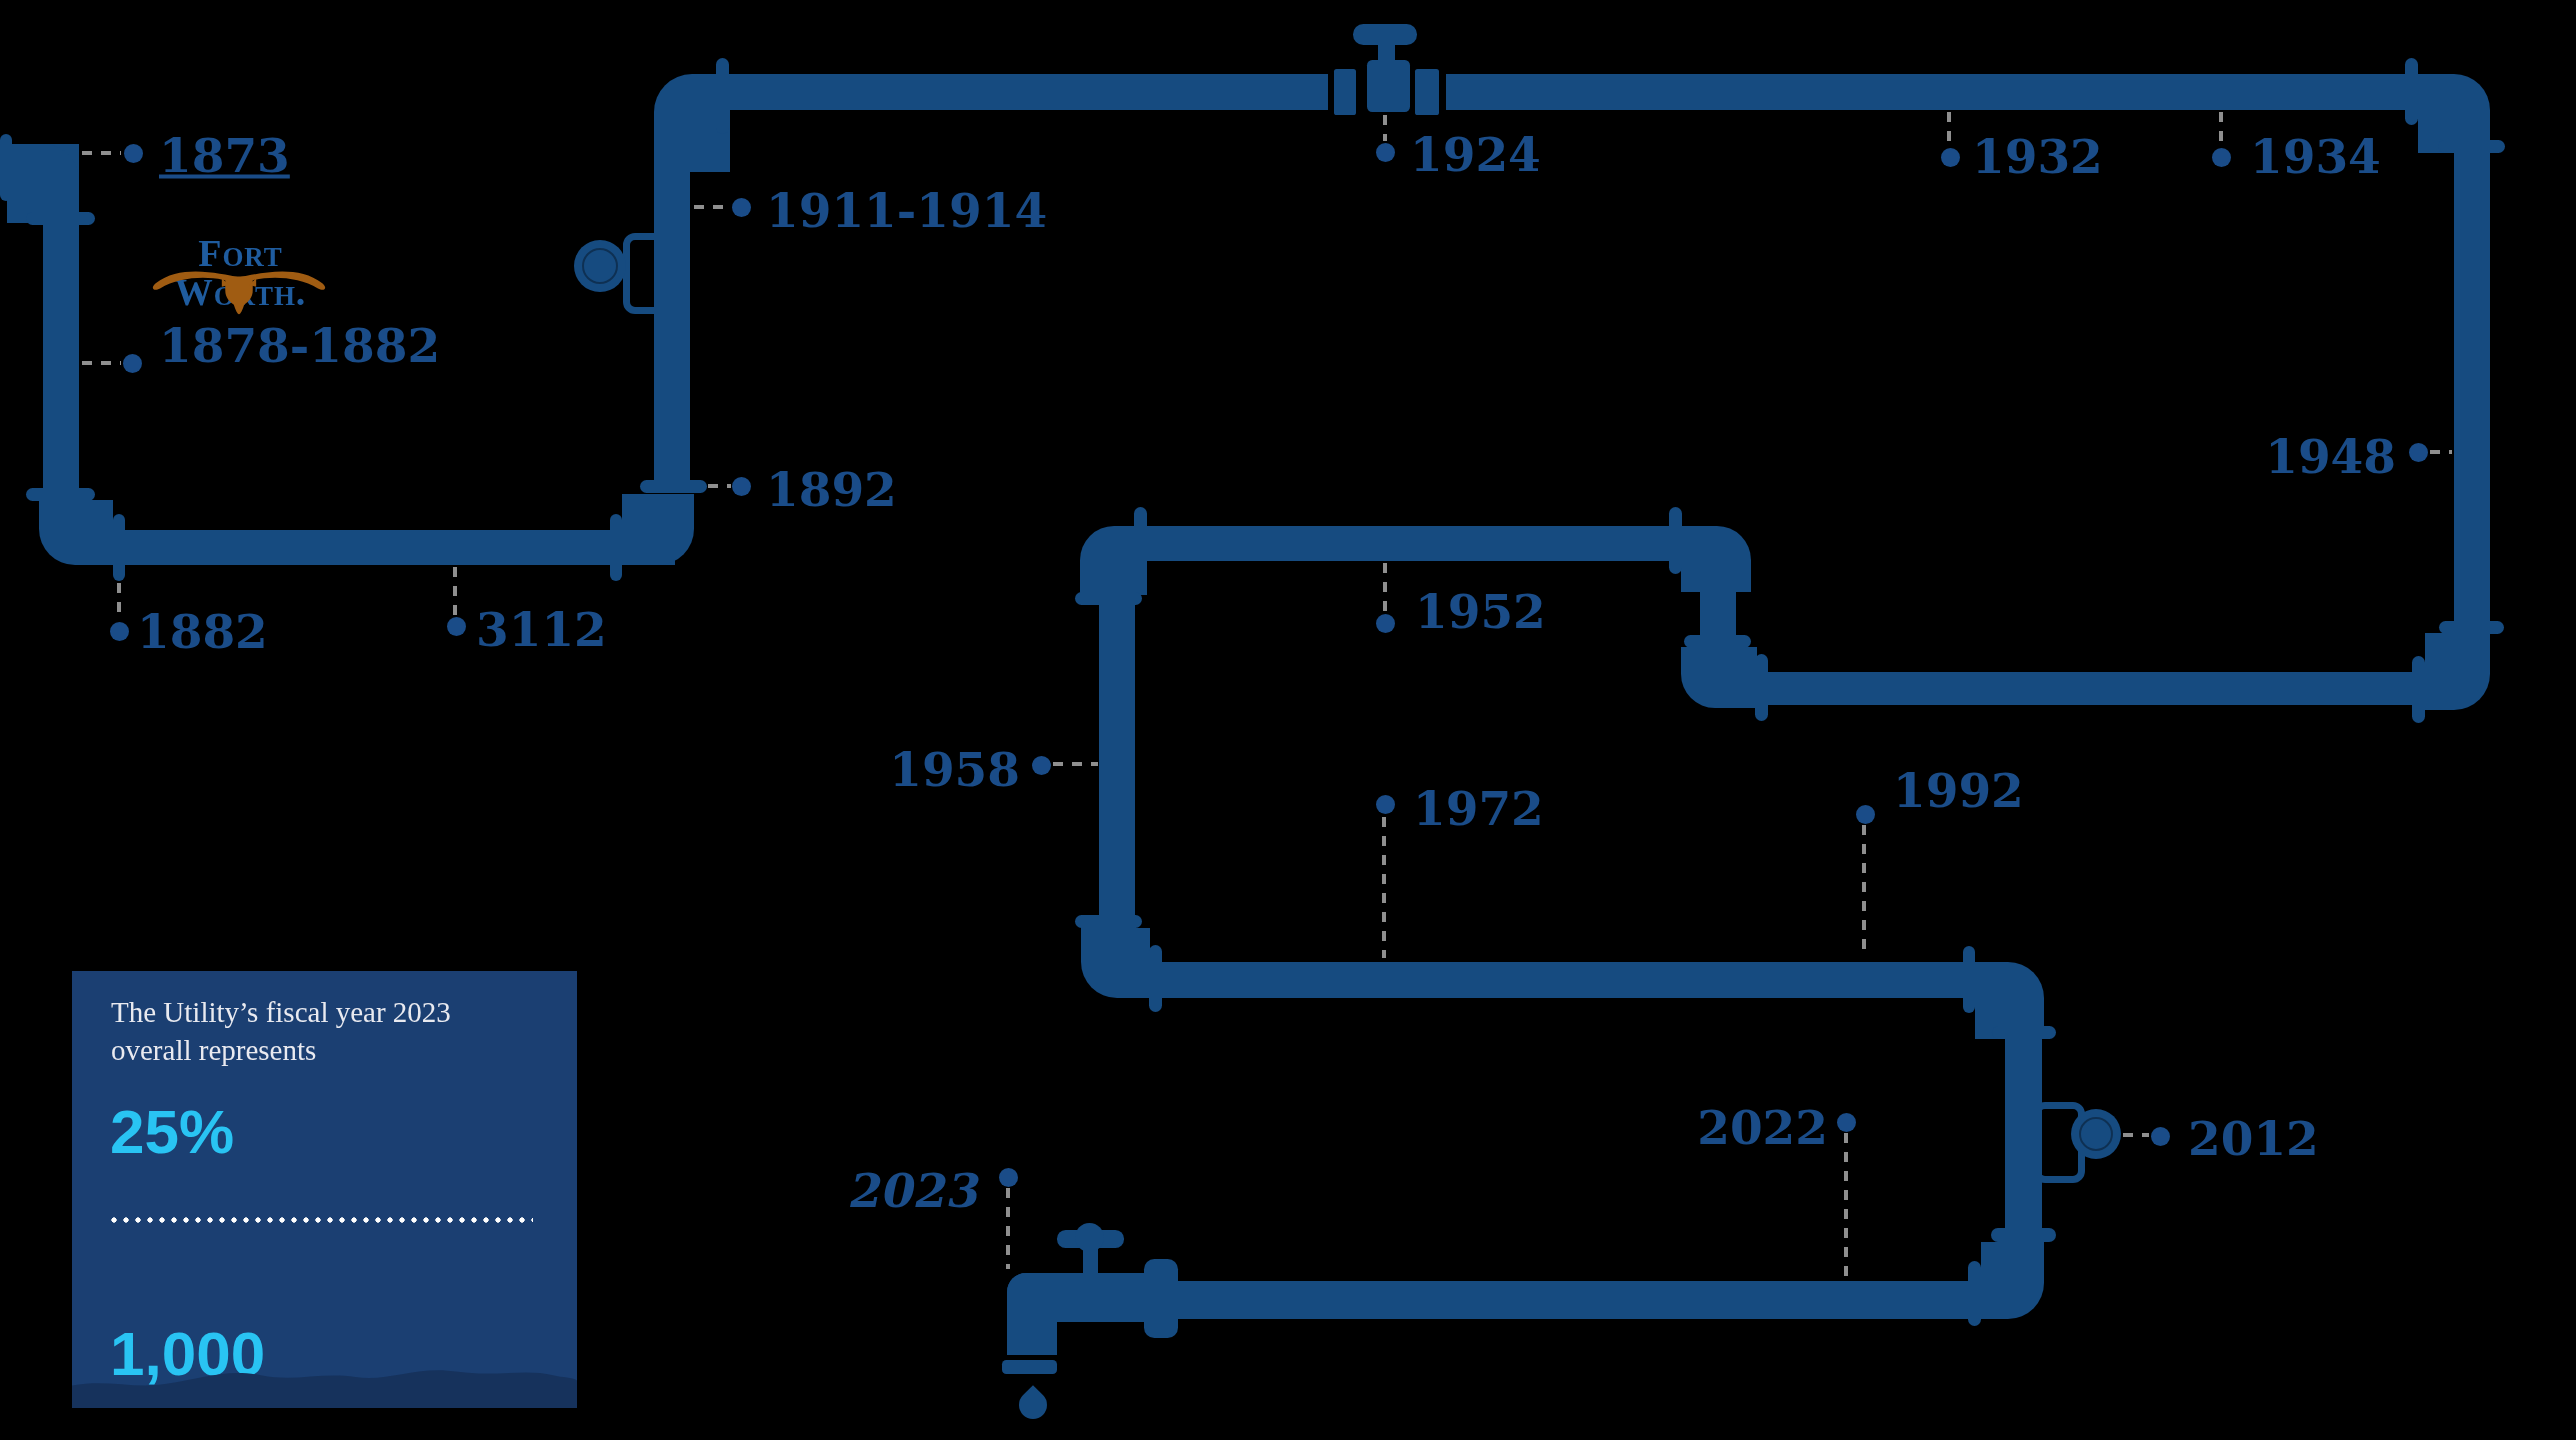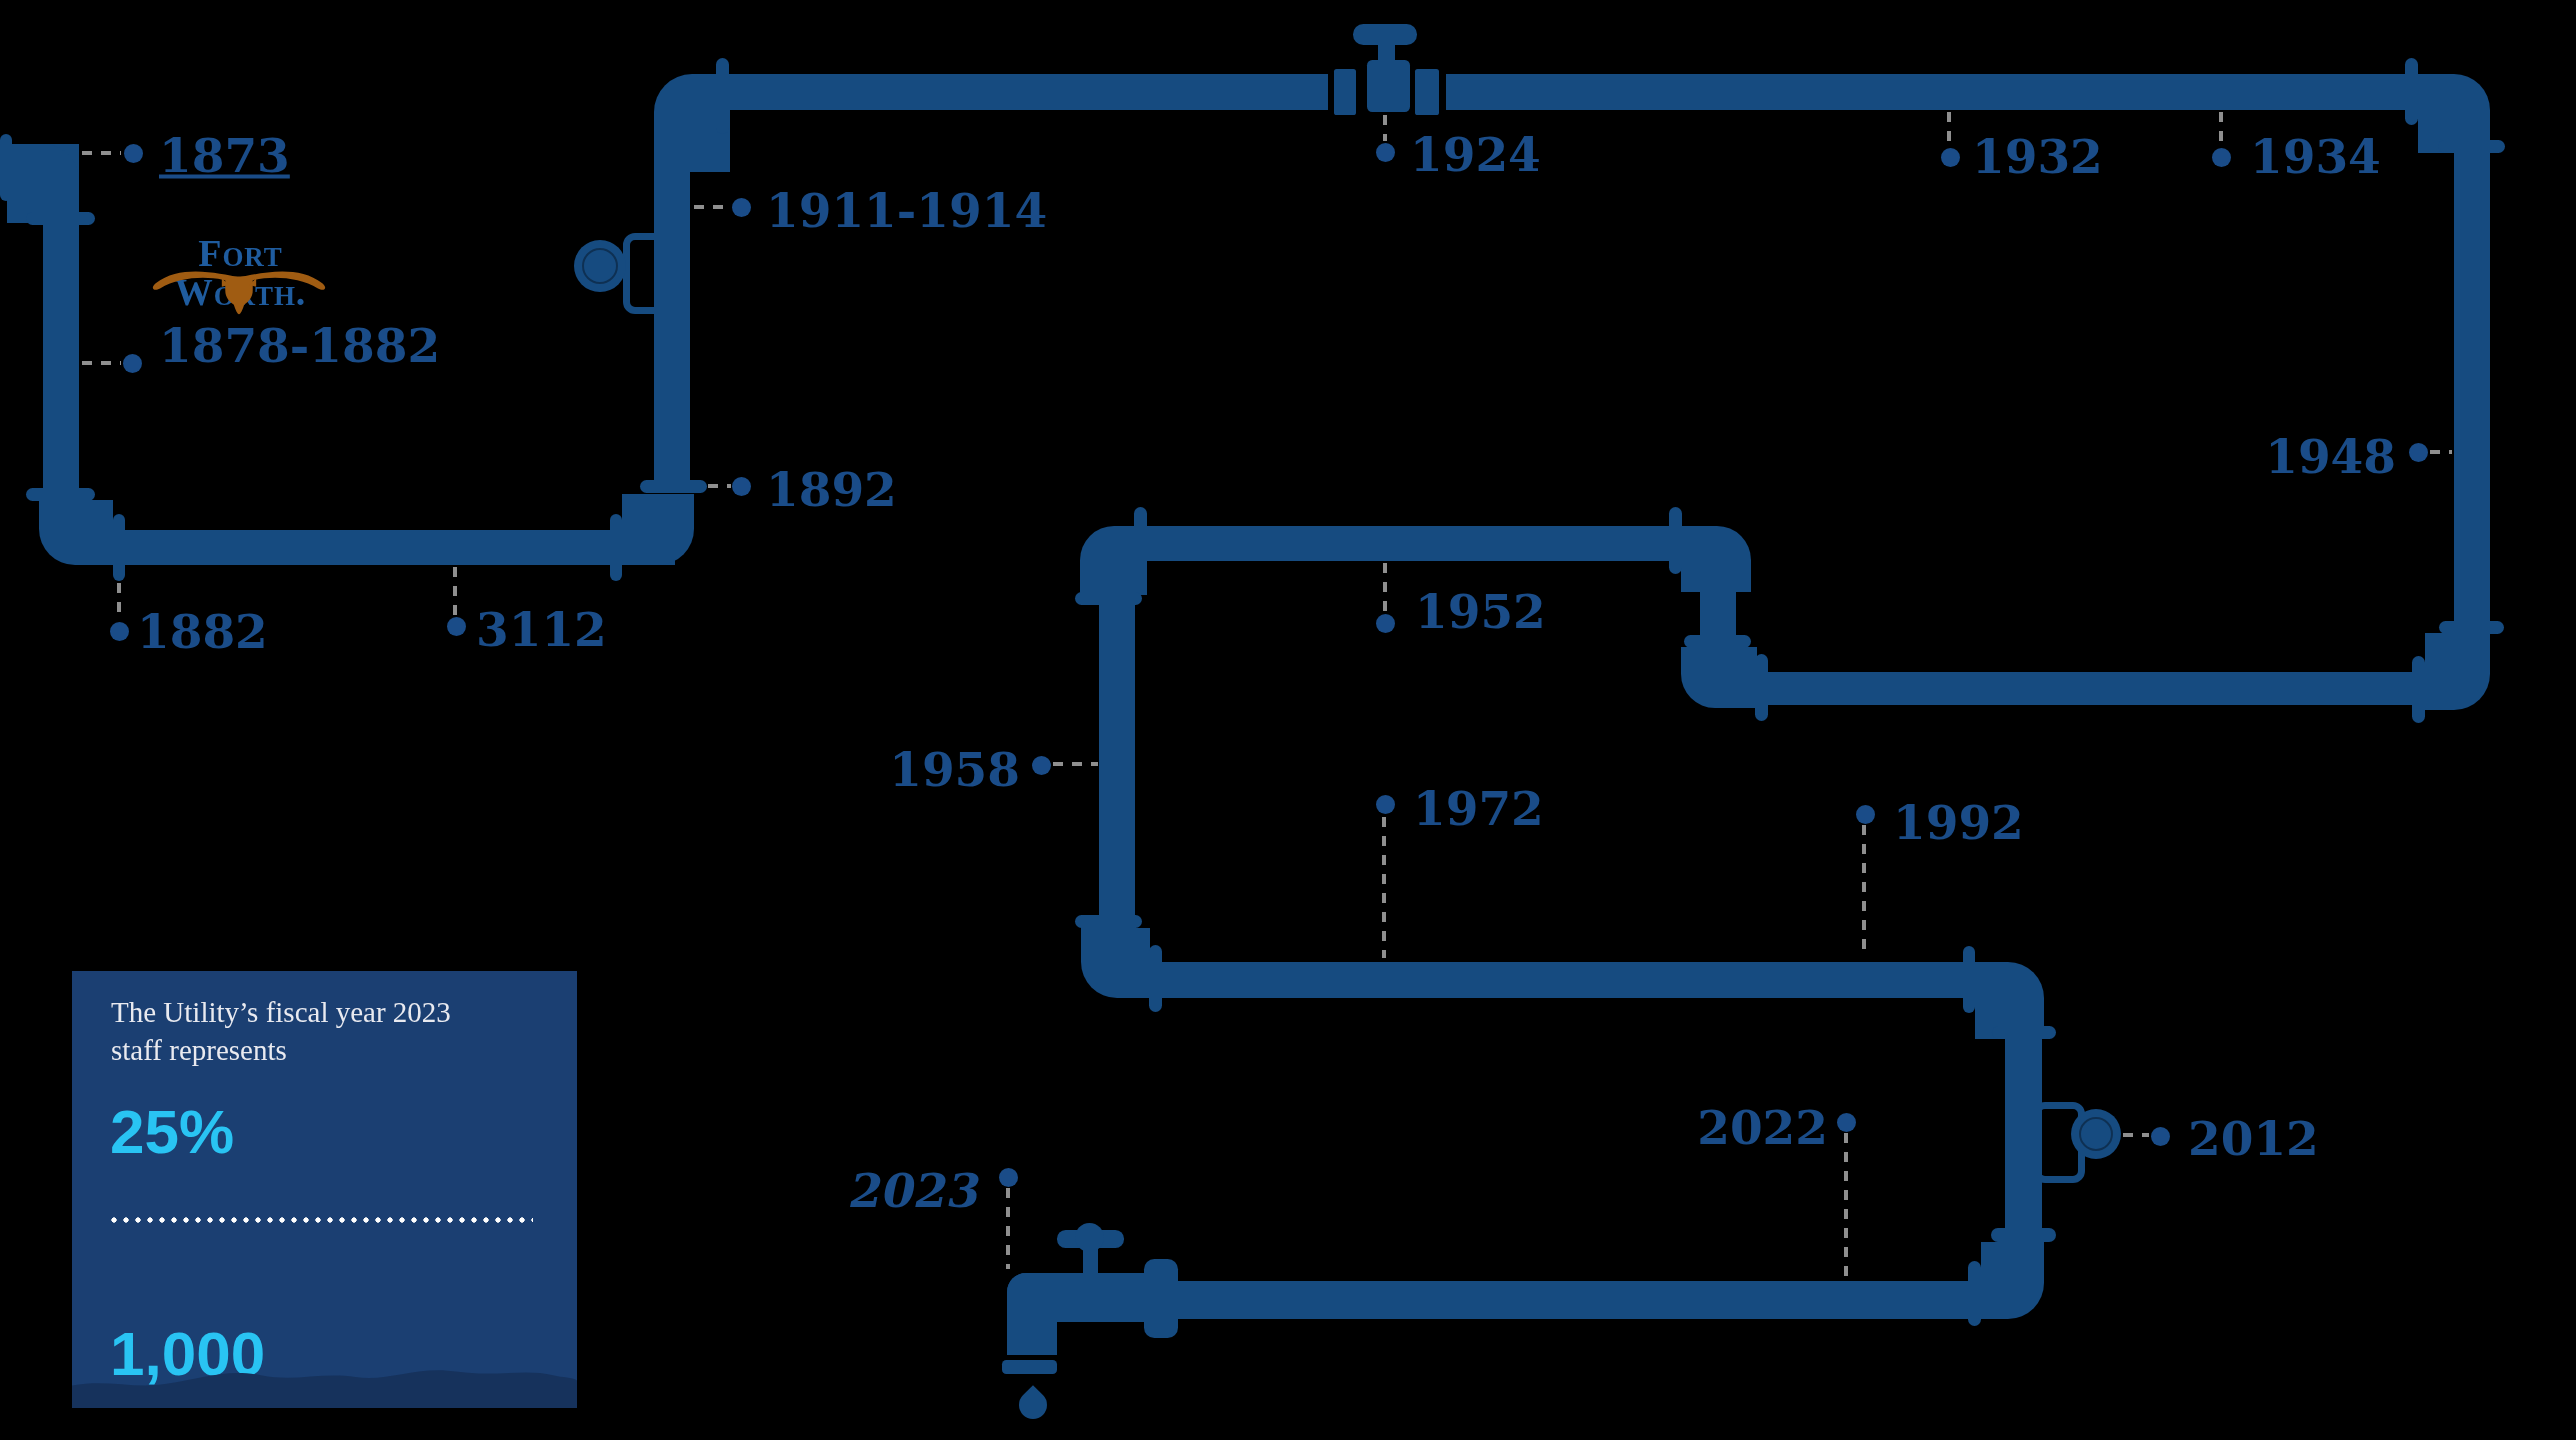--- a/index.html
+++ b/index.html
@@ -168,21 +168,21 @@
   <div class="dash-h" style="left:1053px;top:762px;width:45px;"></div>
   <div class="dot" style="left:1032px;top:756px;"></div>
   <div class="yr right" style="left:805px;top:769px;">1958</div>
 
   <div class="dash-v" style="left:1382px;top:817px;height:141px;"></div>
   <div class="dot" style="left:1376px;top:795px;"></div>
   <div class="yr" style="left:1413px;top:808px;">1972</div>
 
   <div class="dash-v" style="left:1862px;top:825px;height:133px;"></div>
   <div class="dot" style="left:1856px;top:805px;"></div>
-  <div class="yr" style="left:1893px;top:822px;">1992</div>
+  <div class="yr" style="left:1893px;top:790px;">1992</div>
 
   <div class="dash-v" style="left:1844px;top:1133px;height:144px;"></div>
   <div class="dot" style="left:1837px;top:1113px;"></div>
   <div class="yr right" style="left:1613px;top:1127px;">2022</div>
 
   <div class="dash-h" style="left:2123px;top:1133px;width:26px;"></div>
   <div class="dot" style="left:2151px;top:1127px;"></div>
   <div class="yr" style="left:2188px;top:1138px;">2012</div>
 
   <div class="dash-v" style="left:1006px;top:1188px;height:81px;"></div>
@@ -194,21 +194,21 @@
     <g fill="#a05c12">
       <path d="M106 22 C 84 11, 42 9, 14 26 C 7 30, 2 26, 9 20 C 38 -3, 84 9, 106 13 C 128 9, 174 -3, 203 20 C 210 26, 205 30, 198 26 C 170 9, 128 11, 106 22 Z"></path>
       <path d="M90 12 L122 12 L122 28 C122 37 117 41 112 45 C110 51 108 56 106 56 C104 56 102 51 100 45 C95 41 90 37 90 28 Z"></path>
       <path d="M86 14 L94 22 L86 24 Z M126 14 L118 22 L126 24 Z"></path>
     </g>
   </svg>
 
   <div id="infobox">
     <div class="boxtext" style="top:22px;">
       <div>The Utility’s fiscal year 2023</div>
-      <div>staff represents</div>
+      <div>overall represents</div>
     </div>
     <div class="stat" style="top:128px;">25%</div>
     <div id="box-dots"></div>
     <div class="stat" style="top:350px;">1,000</div>
     <svg style="position:absolute;left:0;bottom:0;" width="505" height="62" viewBox="0 0 588 72">
       <path fill="#16325c" d="M0 46 C 40 38 70 50 110 44 C 150 38 180 26 220 34 C 260 42 290 30 330 36 C 370 42 400 22 450 30 C 490 36 530 26 560 34 C 572 37 582 36 588 40 L588 72 L0 72 Z"></path>
     </svg>
   </div>
 
 </div>

